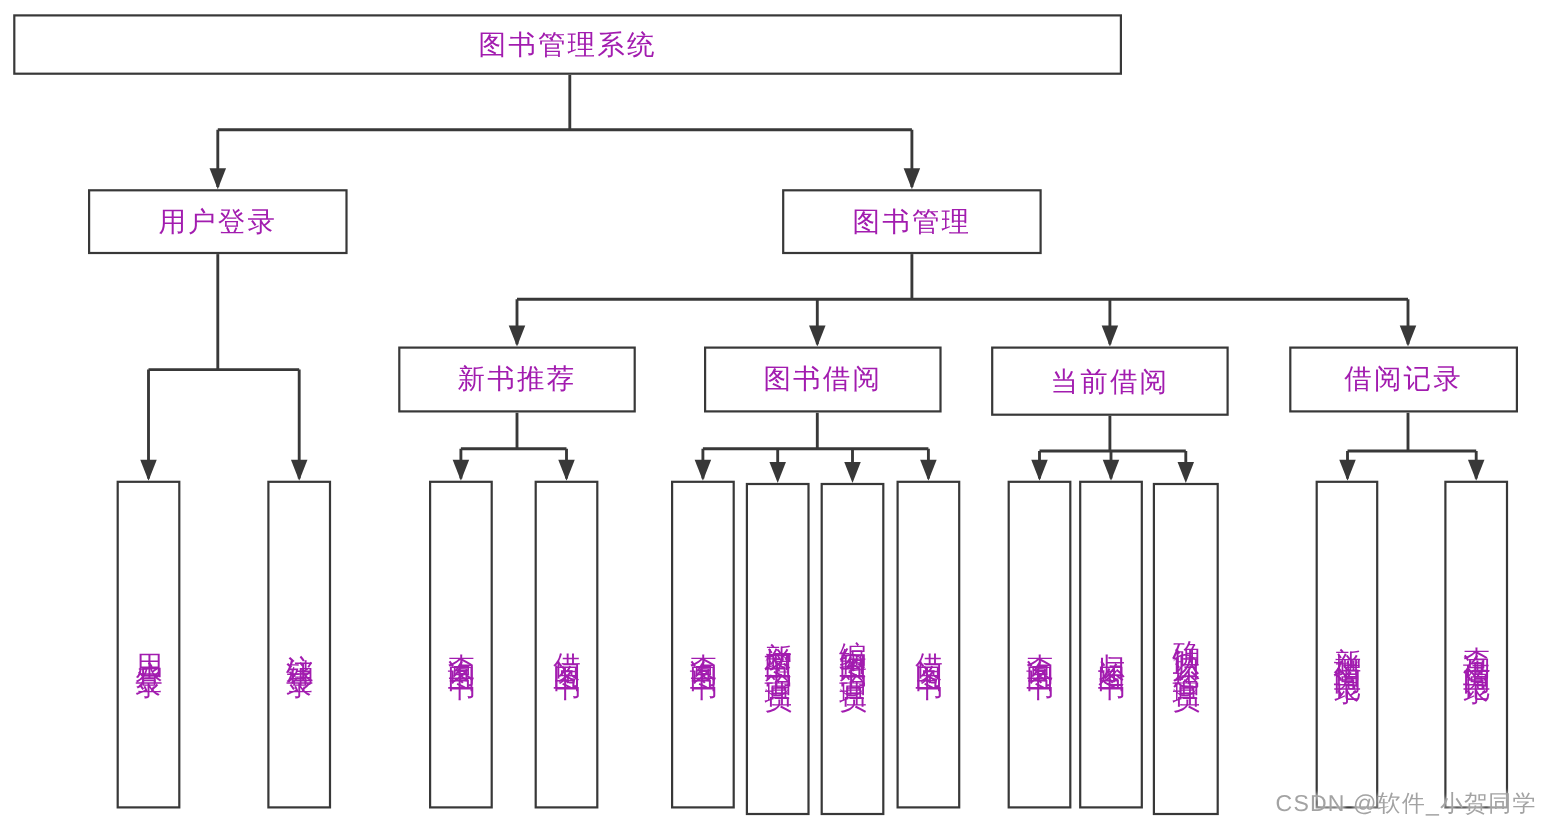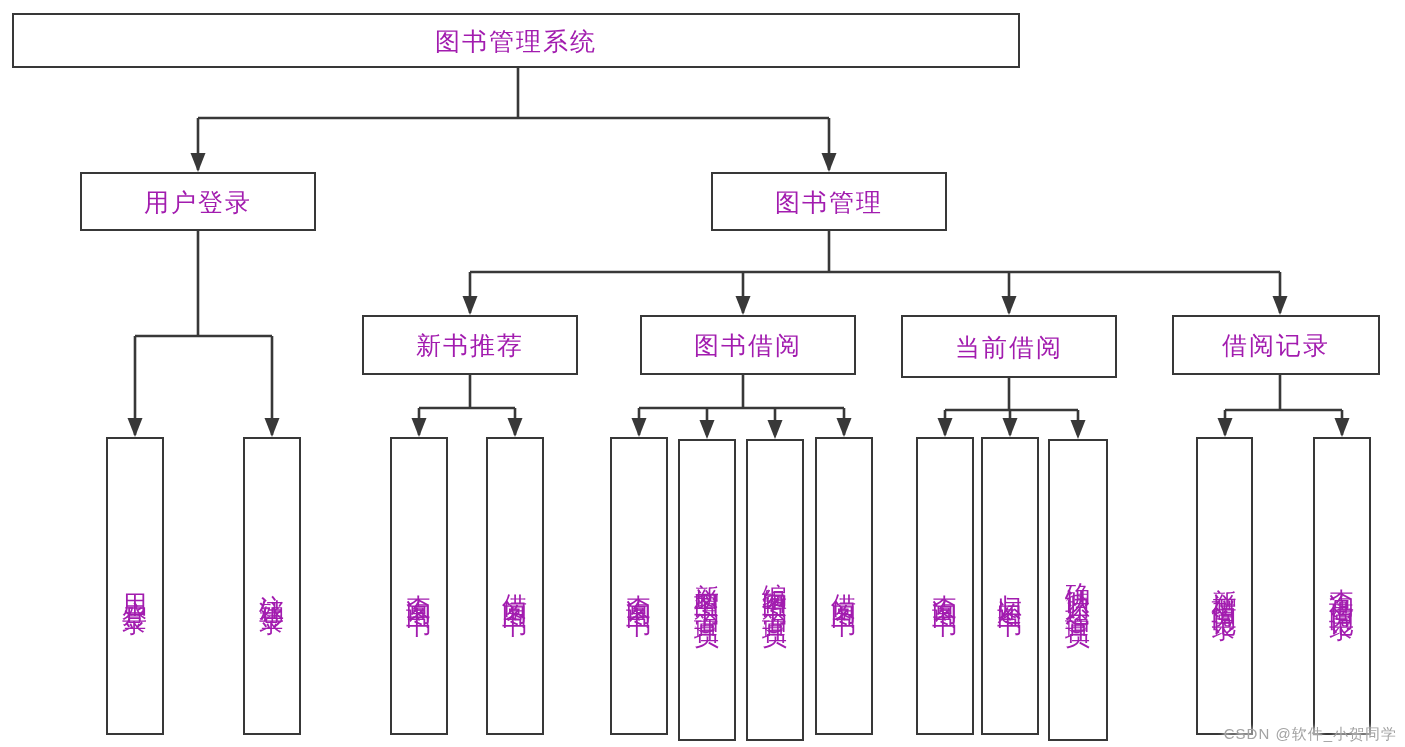--- a/index.html
+++ b/index.html
@@ -41,21 +41,21 @@
   .v-node {
     writing-mode: vertical-rl;
     text-orientation: mixed;
     letter-spacing: 6px;
     white-space: normal;
   }
   .watermark {
     position: absolute;
     right: 8px;
     bottom: 3px;
-    font-size: 15px;
+    font-size: 21px;
     letter-spacing: 1px;
     color: #a3a3a3;
     text-shadow: 0 0 4px #ffffff, 0 0 6px #ffffff;
     z-index: 5;
   }
 </style>
 </head>
 <body>
 
 <div class="canvas">

